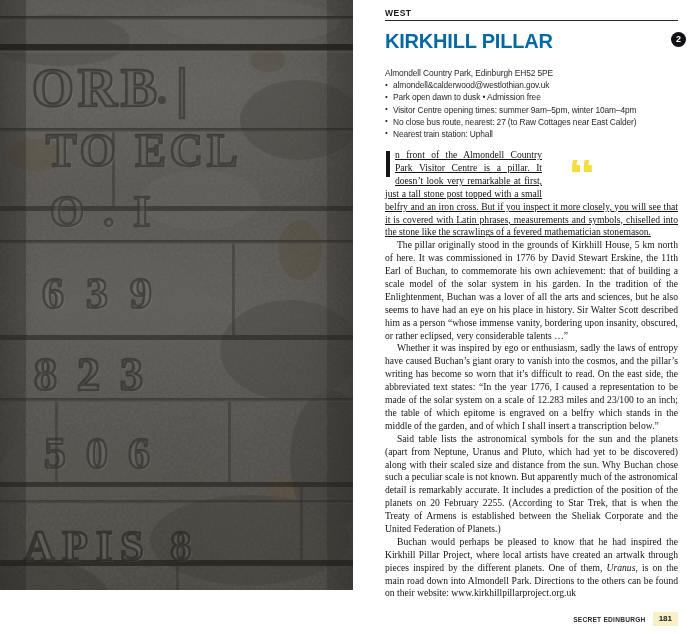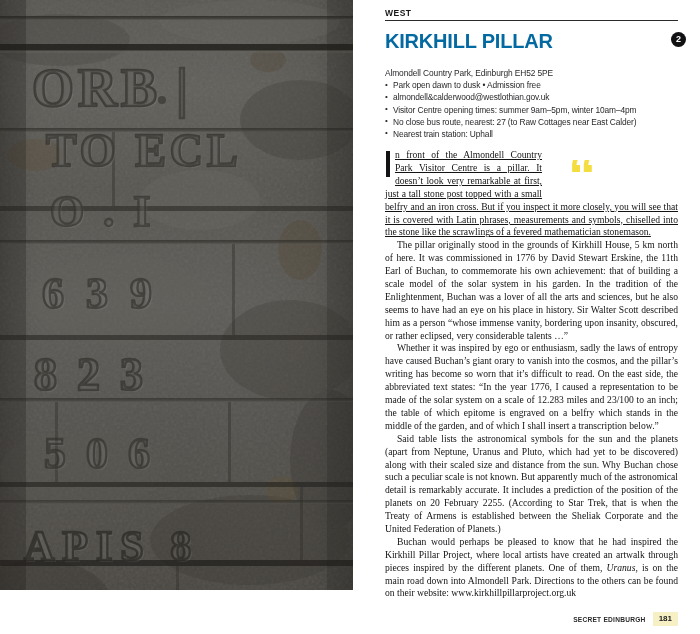--- a/index.html
+++ b/index.html
@@ -353,22 +353,22 @@
   <div class="text-pane">
 
     <div class="running-head">WEST</div>
     <hr class="head-rule">
 
     <div class="entry-head">
       <div class="marker-badge">2</div>
       <h1 class="entry-title">KIRKHILL PILLAR</h1>
       <div class="entry-address">Almondell Country Park, Edinburgh EH52 5PE</div>
       <ul class="entry-facts">
+        <li>almondell&amp;calderwood@westlothian.gov.uk</li>
         <li>Park open dawn to dusk • Admission free</li>
-        <li>almondell&amp;calderwood@westlothian.gov.uk</li>
         <li>Visitor Centre opening times: summer 9am–5pm, winter 10am–4pm</li>
         <li>No close bus route, nearest: 27 (to Raw Cottages near East Calder)</li>
         <li>Nearest train station: Uphall</li>
       </ul>
     </div>
 
     <div class="body-copy">
 
       <div class="pullquote">
         <span class="quote-glyph">“</span>

